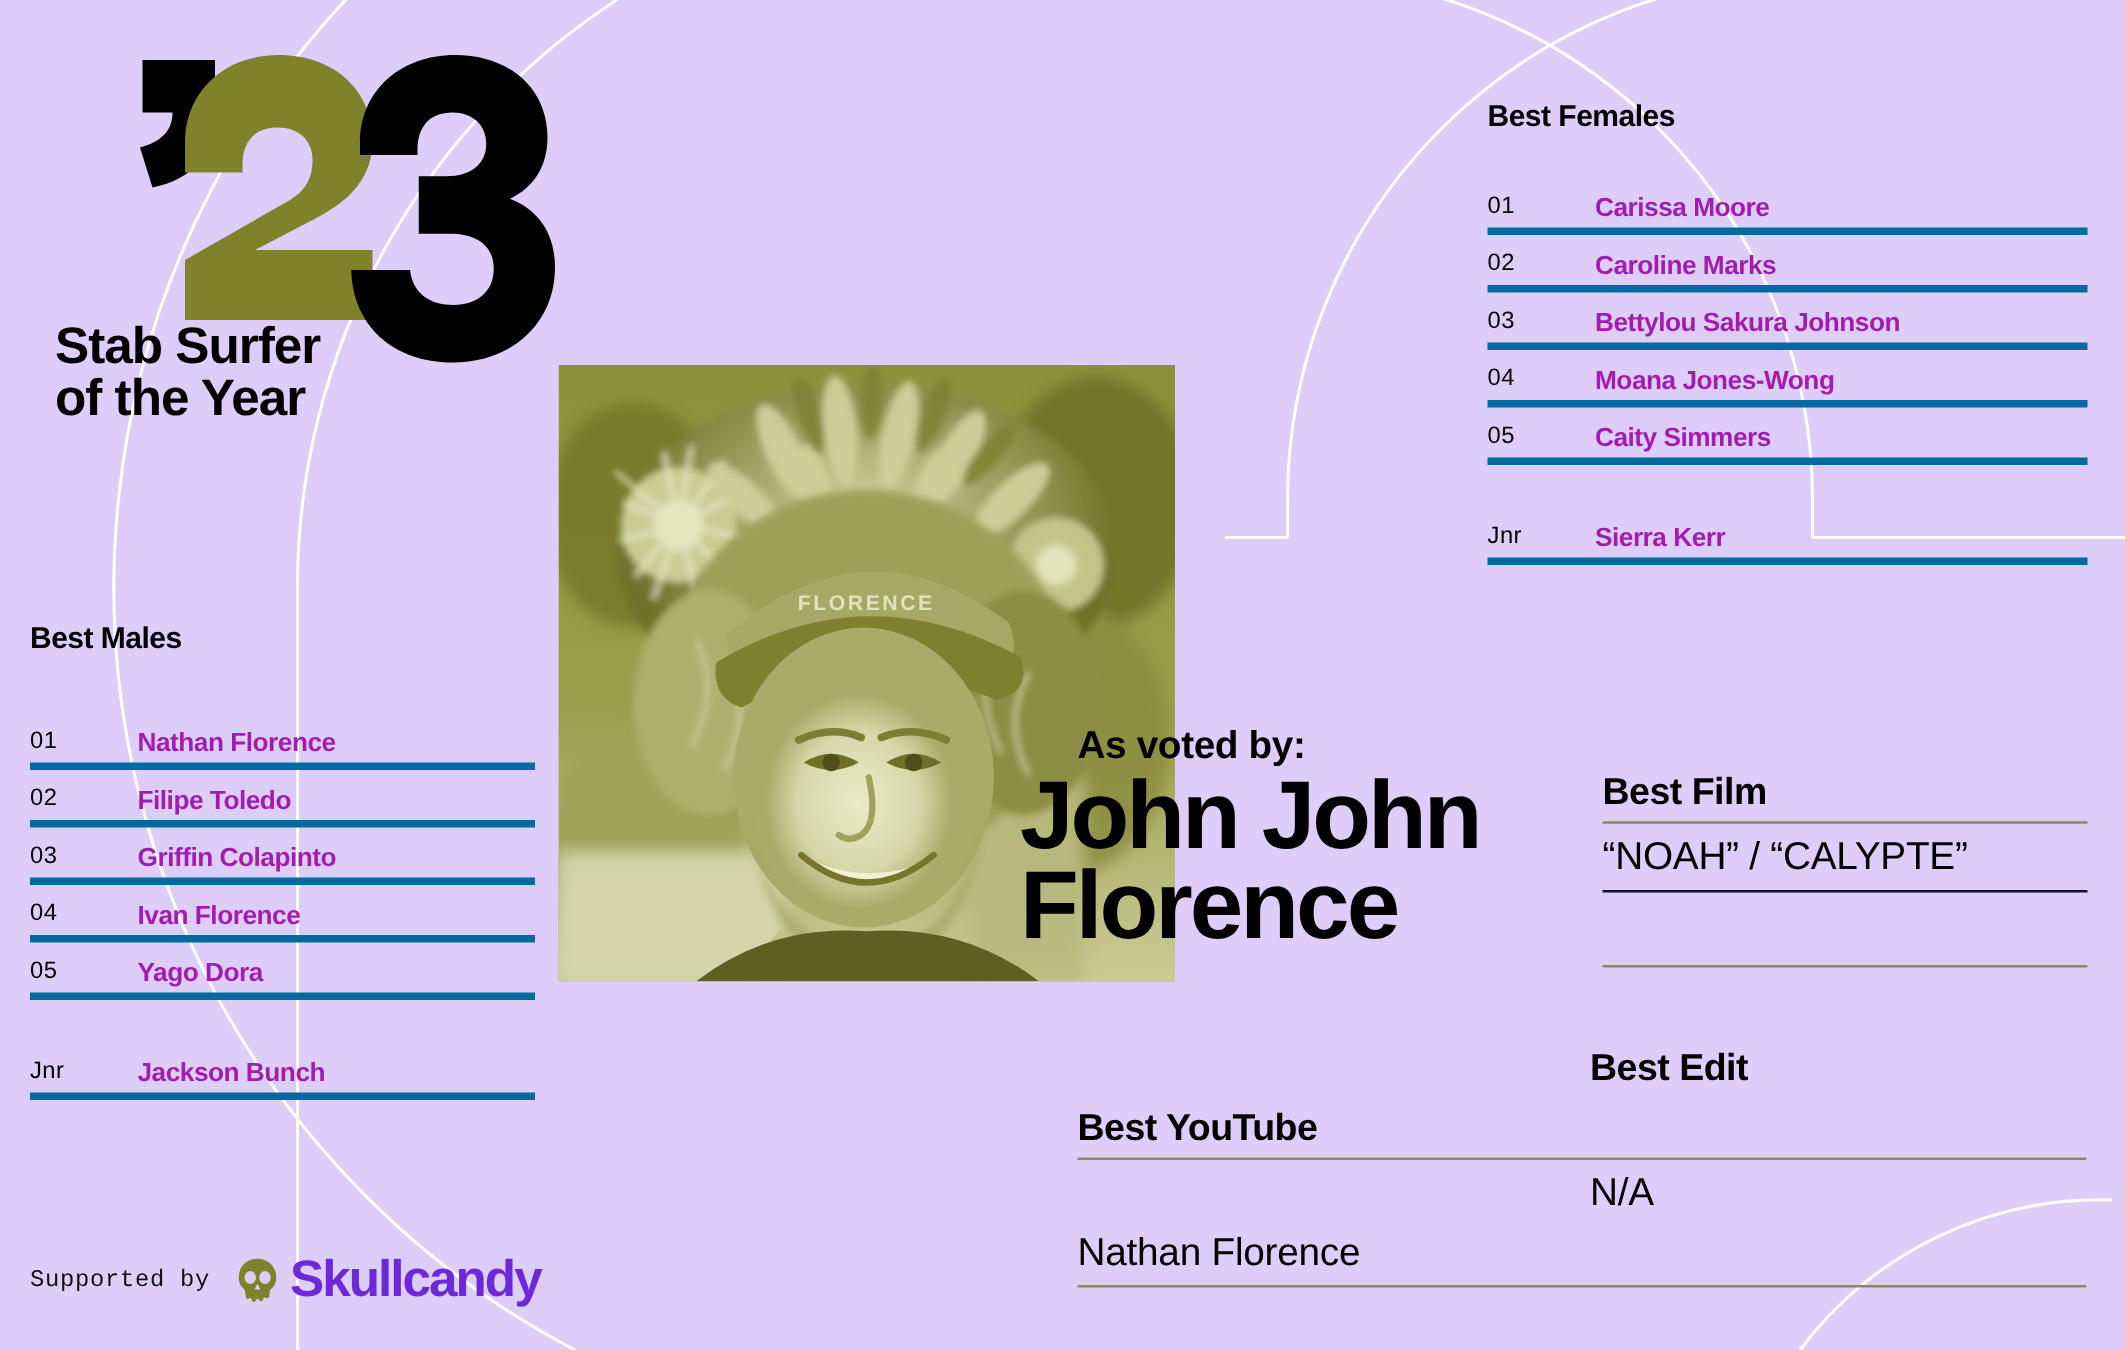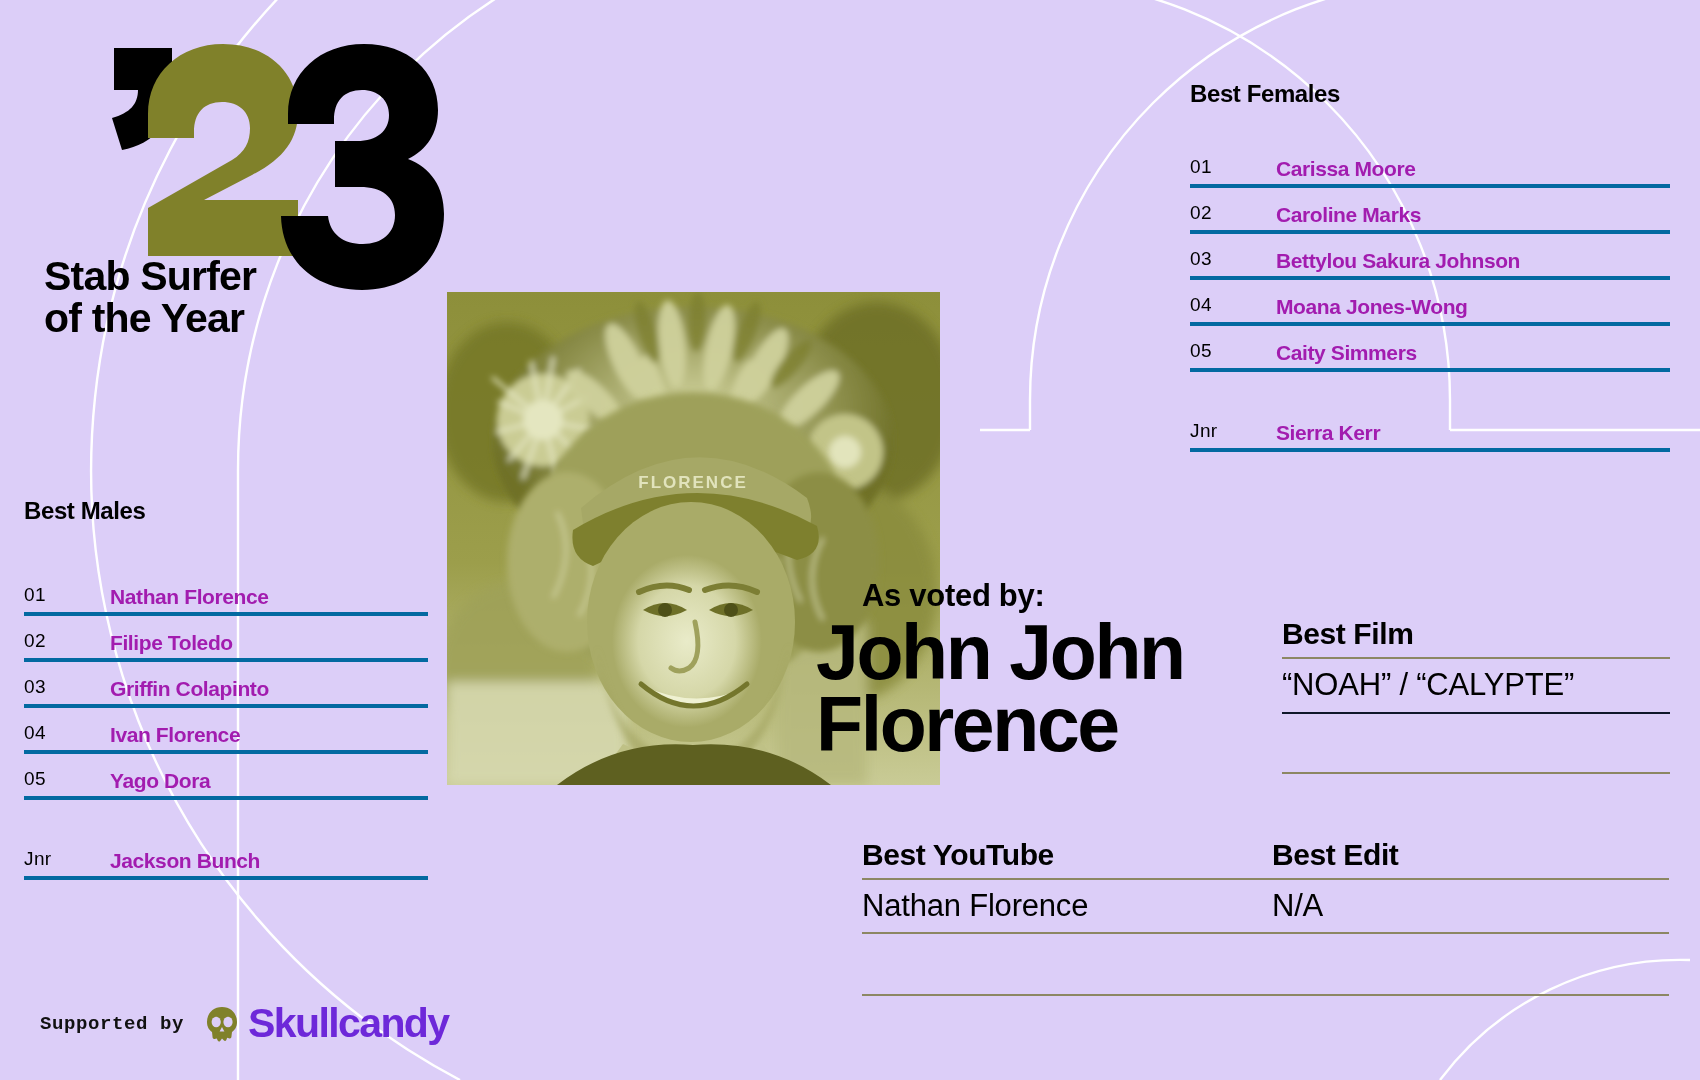--- a/index.html
+++ b/index.html
@@ -62,21 +62,21 @@
     color: #000000;
   }
 
   
   .rank-list {
     position: absolute;
   }
   .rank-row {
     display: flex;
     align-items: flex-end;
-    border-bottom: 4px solid #0369a1;
+    border-bottom: 6px solid #0369a1;
     height: 46px;
     box-sizing: border-box;
   }
   .rank-row.spacer {
     border-bottom: none;
     height: 34px;
   }
   .rank-num {
     font-size: 19px;
     font-weight: 500;
@@ -163,21 +163,21 @@
   
   .two-col {
     position: absolute;
     left: 862px;
     top: 838px;
     width: 807px;
   }
   .two-col .row {
     display: flex;
   }
-  .two-col .c1 { width: 410px; flex: 0 0 410px; }
+  .two-col .c1 { width: 410px; flex: 0 0 410px; margin-top: 48px; }
   .two-col .c2 { flex: 1 1 auto; }
   .tc-head {
     font-size: 30px;
     font-weight: 700;
     letter-spacing: -0.4px;
     color: #000;
     padding-bottom: 6px;
   }
   .tc-value {
     font-size: 31px;
@@ -195,24 +195,23 @@
     position: absolute;
     left: 24px;
     top: 1000px;
     display: flex;
     align-items: center;
     gap: 18px;
   }
   .footer-label {
     font-family: "Liberation Mono", "DejaVu Sans Mono", monospace;
     font-size: 19px;
-    font-weight: 700;
+    font-weight: 400;
     letter-spacing: 0.6px;
     color: #111;
-    margin-left: 16px;
   }
   .brand-wrap {
     display: flex;
     align-items: center;
     gap: 6px;
   }
   .brand-text {
     font-size: 41px;
     font-weight: 700;
     letter-spacing: -1.6px;

